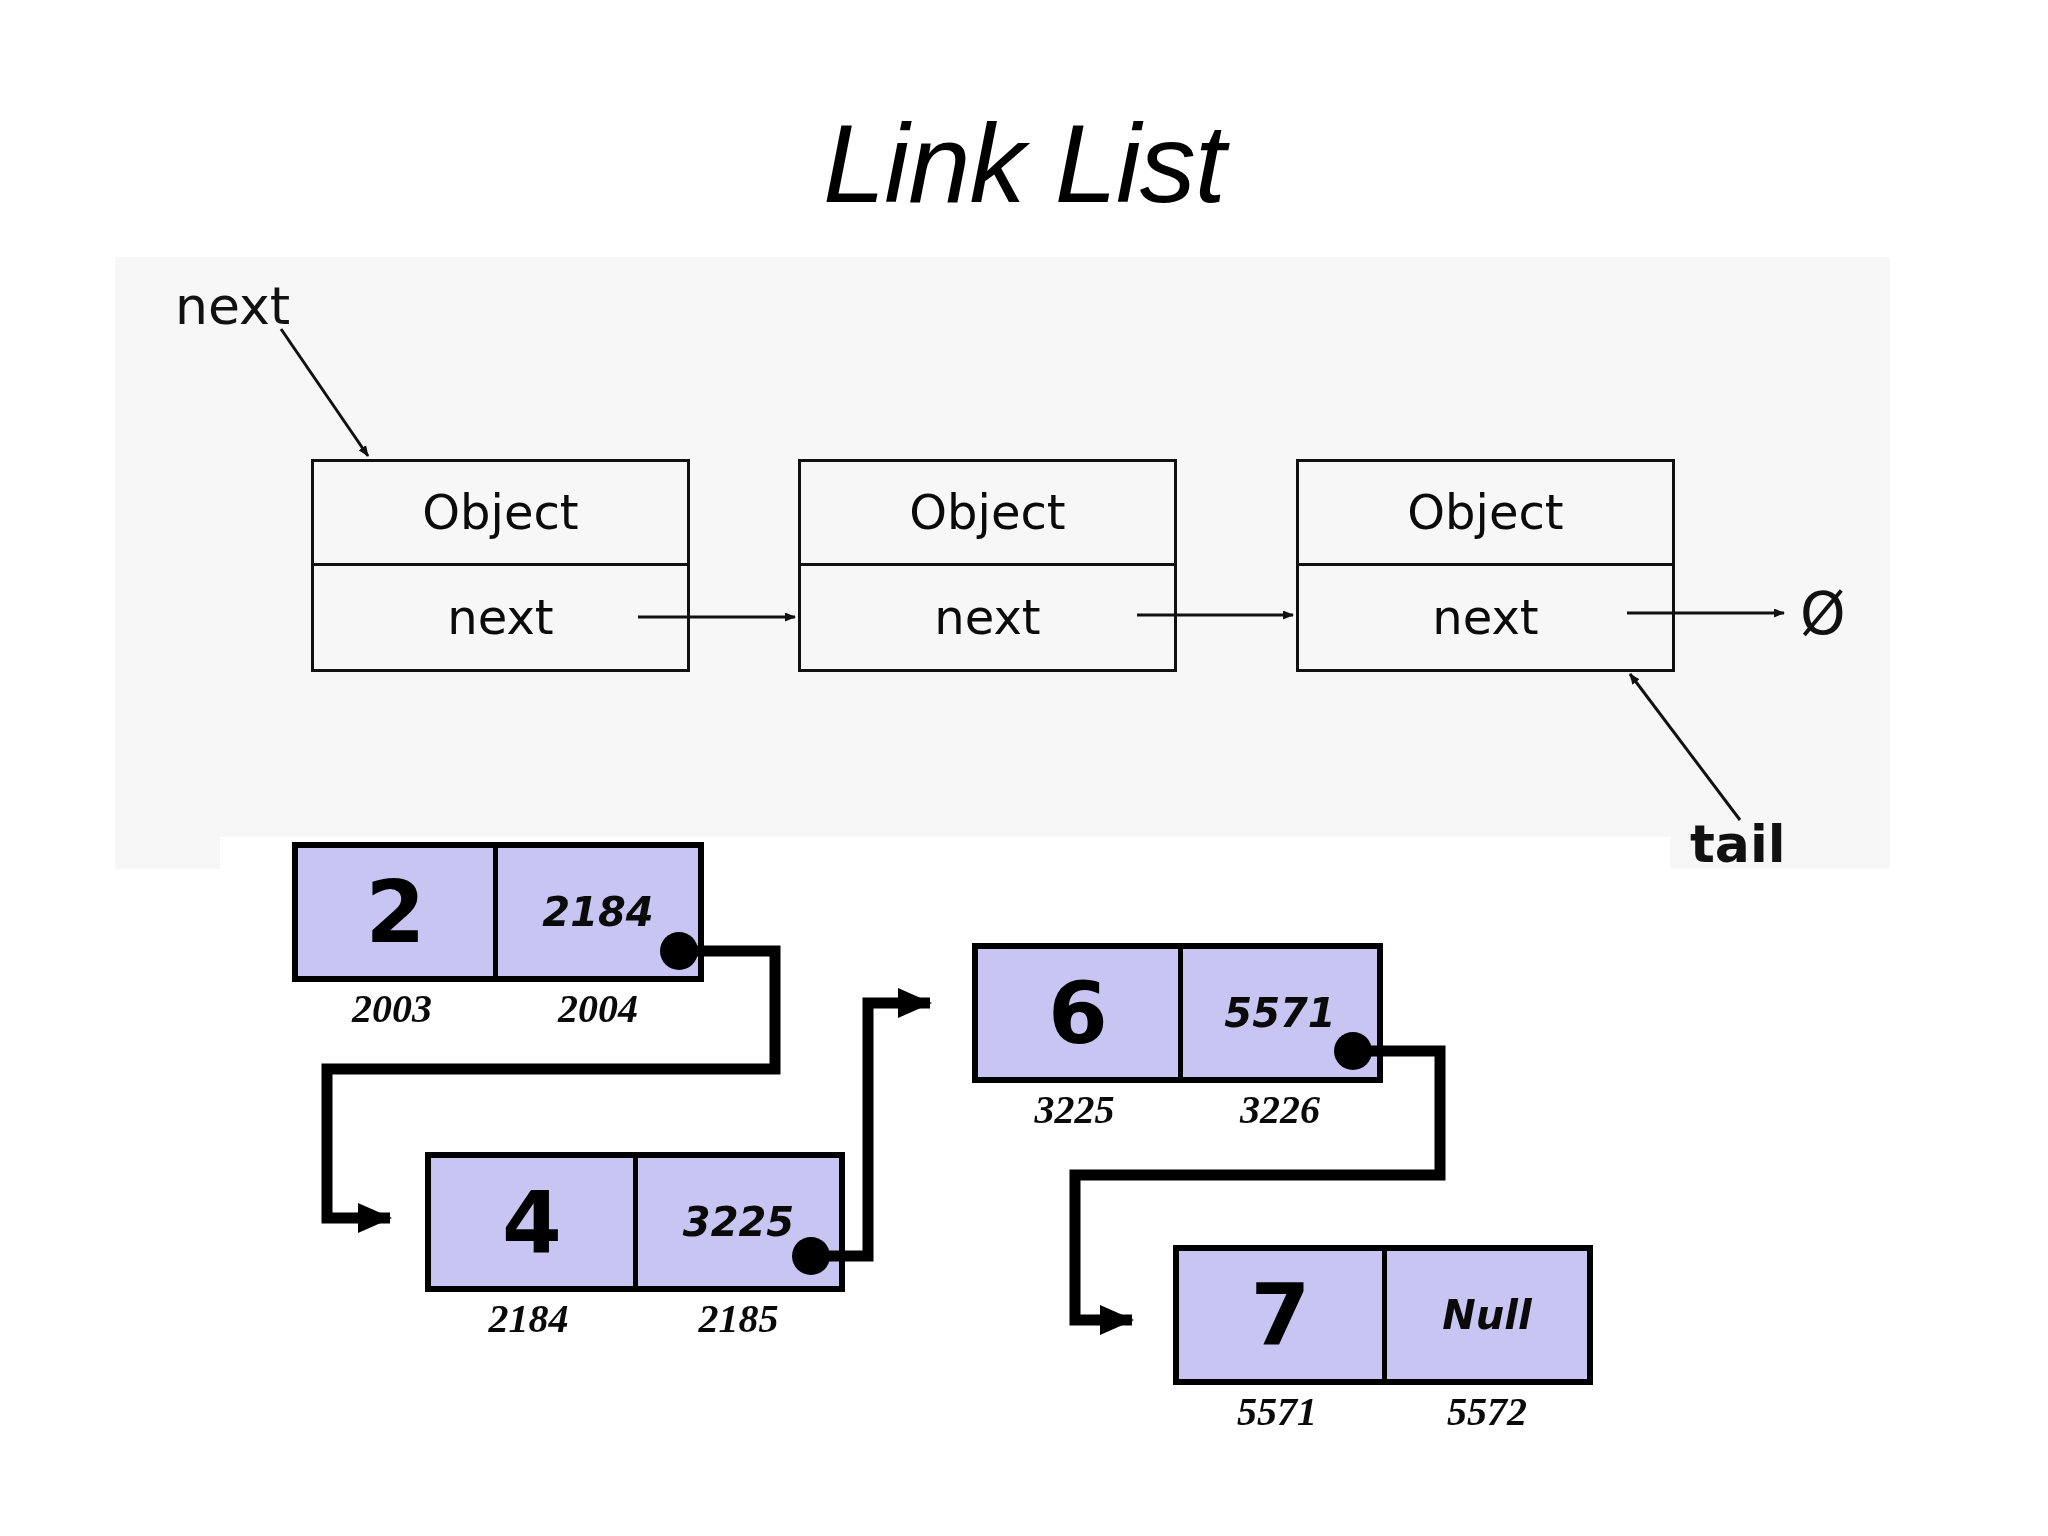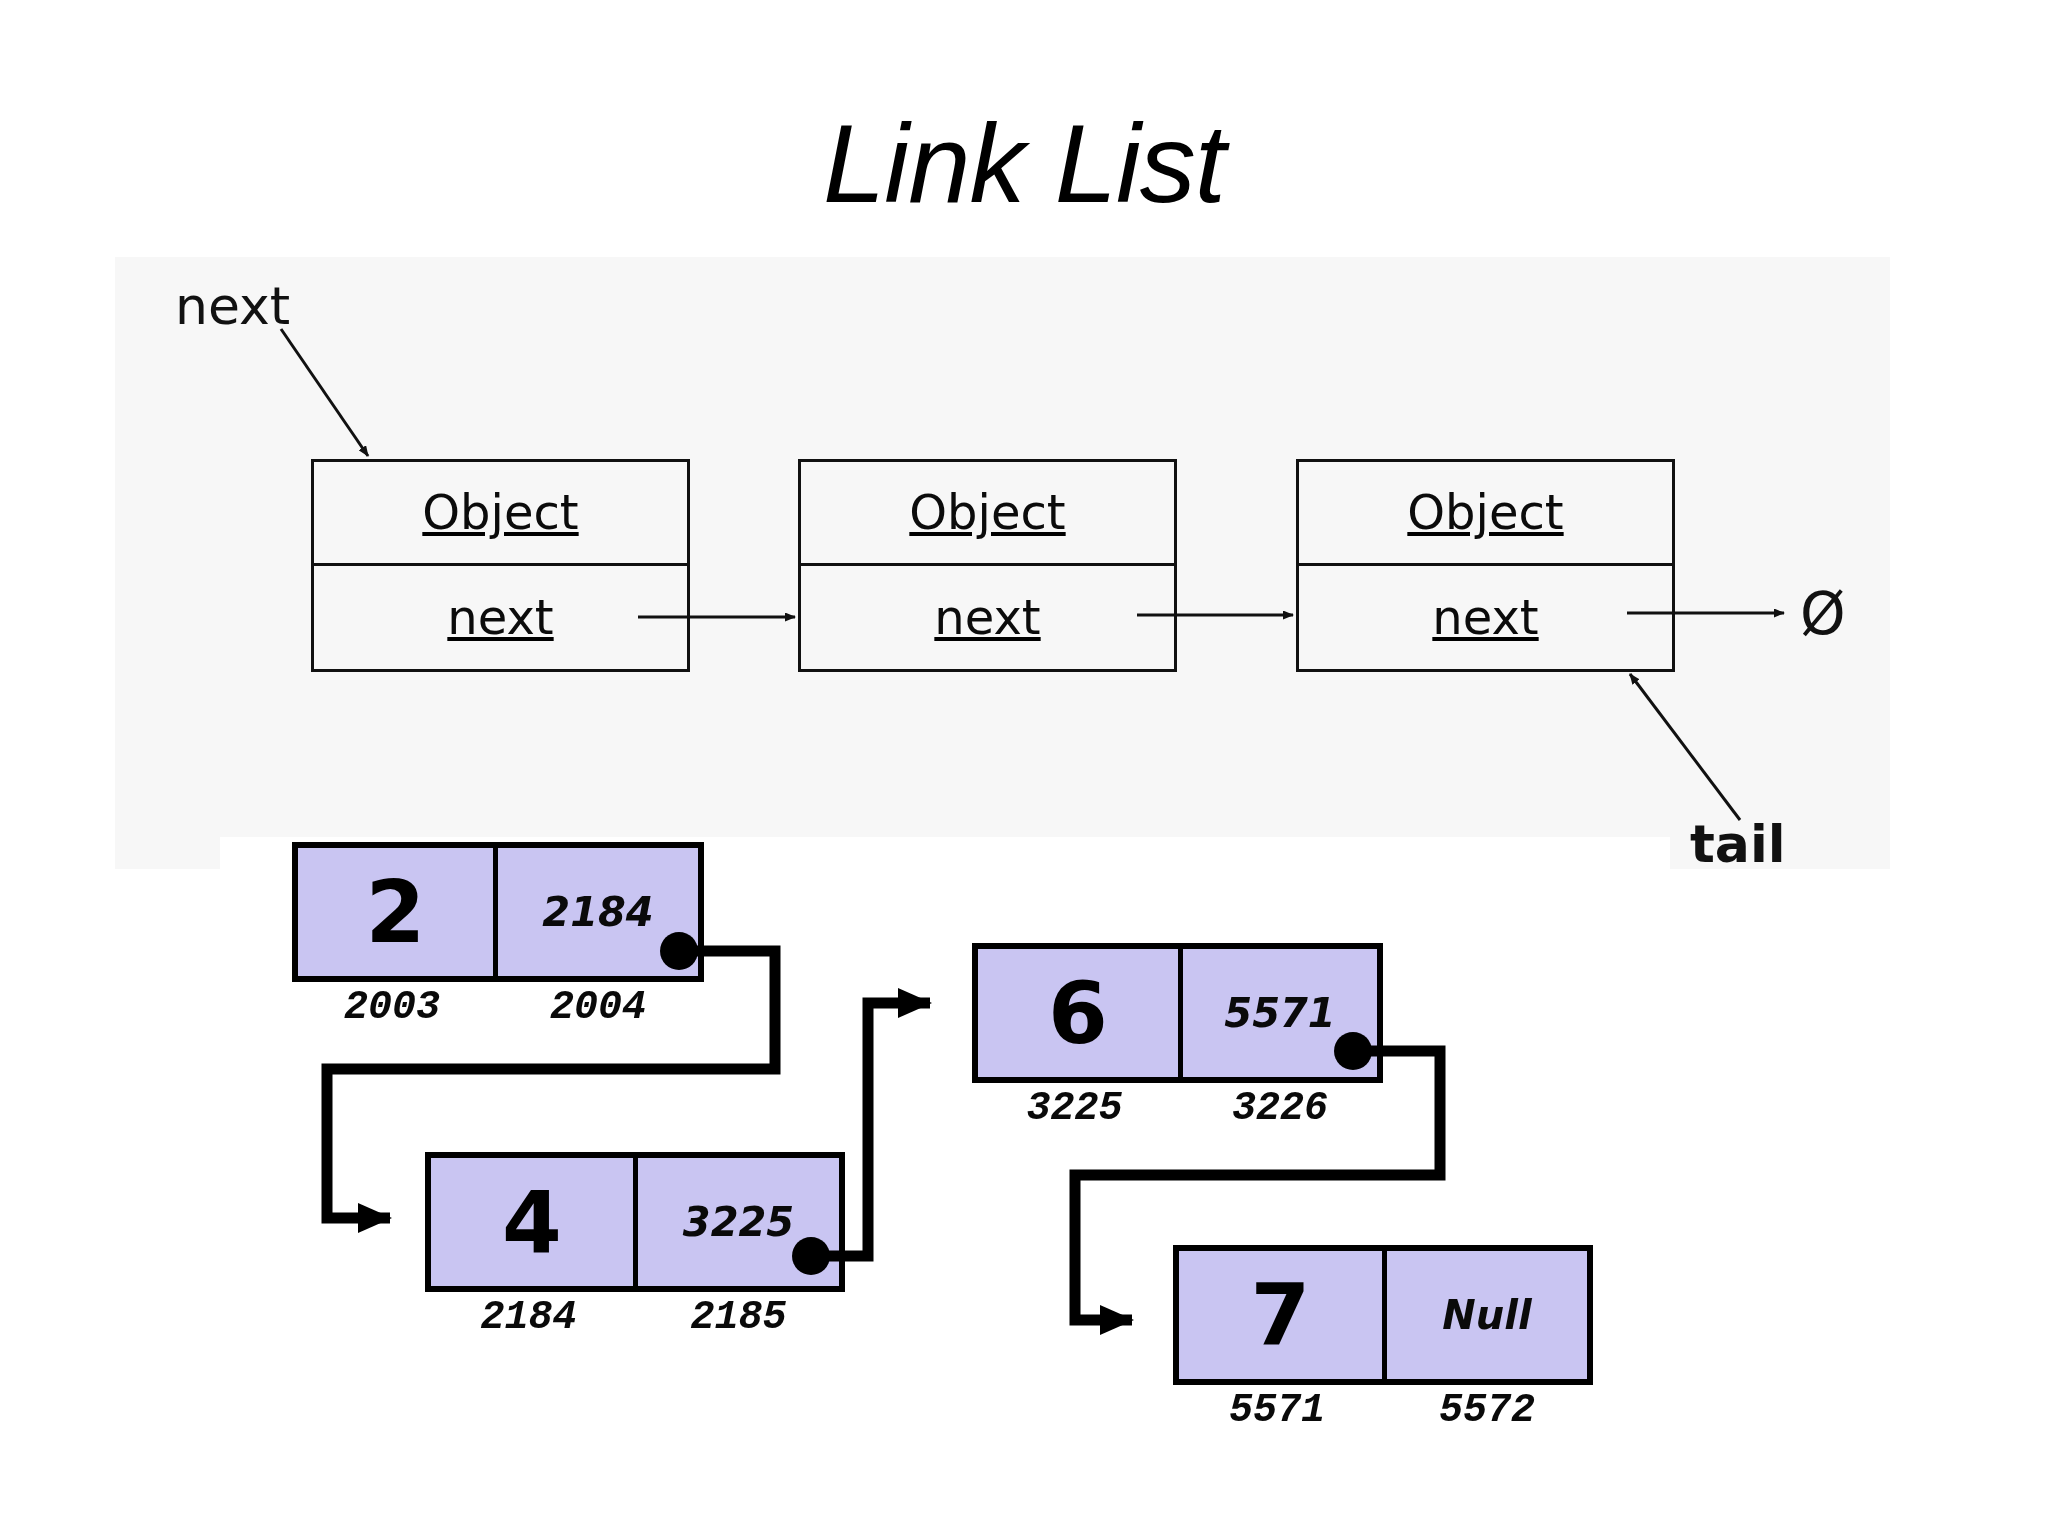--- a/index.html
+++ b/index.html
@@ -50,21 +50,20 @@
     background: #ffffff;
   }
 
   .obj-node {
     position: absolute;
     width: 379px;
     height: 213px;
     border: 3px solid #111111;
     box-sizing: border-box;
     background: #f7f7f7;
-    text-decoration: underline;
   }
   .obj-node .cell {
     height: 50%;
     box-sizing: border-box;
     display: flex;
     align-items: center;
     justify-content: center;
     font-size: 48px;
     color: #0b0b0b;
     font-family: "DejaVu Sans", sans-serif;
@@ -151,21 +150,21 @@
     flex: 1;
     font-family: "DejaVu Sans", sans-serif;
     font-style: italic;
     font-weight: bold;
     font-size: 40px;
     color: #0a0a0a;
   }
   .addr-row {
     position: absolute;
     display: flex;
-    font-family: Liberation Mono, monospace;
+    font-family: Liberation Serif, serif;
     font-style: italic;
     font-weight: bold;
     font-size: 40px;
     color: #0a0a0a;
   }
   .addr-row .addr {
     text-align: center;
   }
 
   

